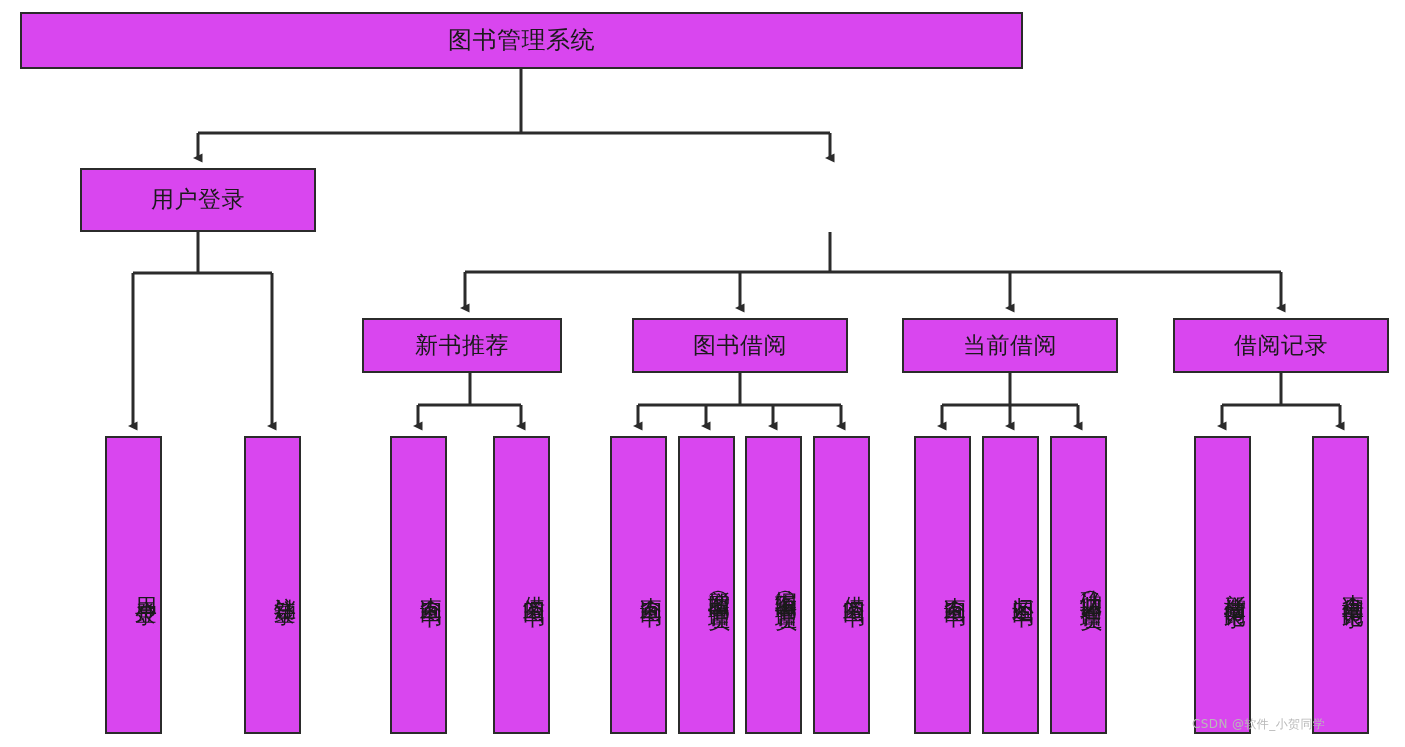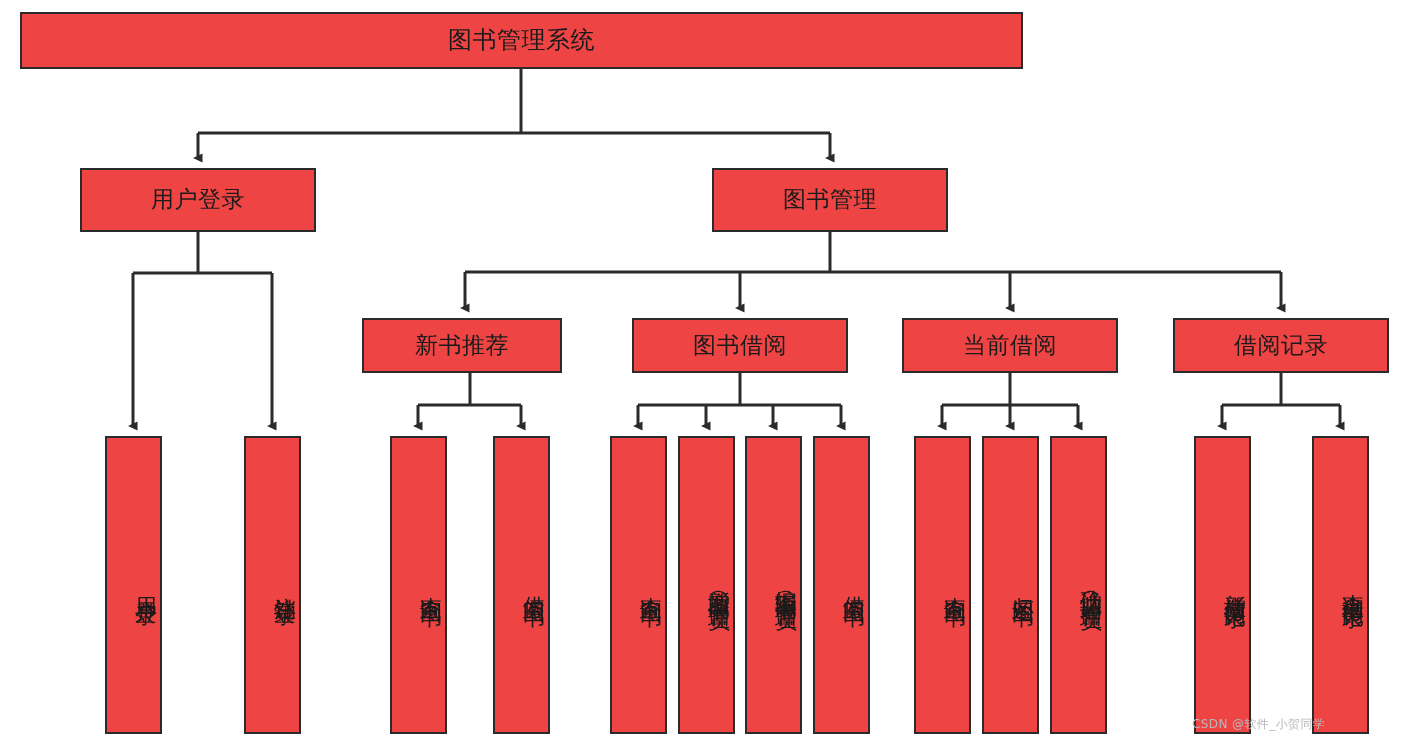--- a/index.html
+++ b/index.html
@@ -22,21 +22,21 @@
     position: absolute;
     left: 0;
     top: 0;
     width: 1405px;
     height: 747px;
     pointer-events: none;
   }
   .node {
     position: absolute;
     box-sizing: border-box;
-    background: #ef4444;
+    background: #d946ef;
     border: 2px solid #2b2b2b;
     display: flex;
     align-items: center;
     justify-content: center;
     color: #1a1a1a;
     z-index: 2;
   }
   .node-h {
     font-size: 23px;
     line-height: 1.2;
@@ -120,21 +120,20 @@
       <path d="M1281,373 L1281,405"></path>
       <path d="M1222,405 L1340,405"></path>
       <path d="M1222,405 L1222,426" marker-end="url(#arrowhead)"></path>
       <path d="M1340,405 L1340,426" marker-end="url(#arrowhead)"></path>
     </g>
   </svg>
 
   <div class="node node-h node-root" style="left:20px; top:12px; width:1003px; height:57px;">图书管理系统</div>
 
   <div class="node node-h" style="left:80px; top:168px; width:236px; height:64px;">用户登录</div>
-  <div class="node node-h" style="left:712px; top:168px; width:236px; height:64px;">图书管理</div>
 
   <div class="node node-h" style="left:362px; top:318px; width:200px; height:55px;">新书推荐</div>
   <div class="node node-h" style="left:632px; top:318px; width:216px; height:55px;text-align:center;">图书借阅</div>
   <div class="node node-h" style="left:1173px; top:318px; width:216px; height:55px;">借阅记录</div>
   <div class="node node-h" style="left:902px; top:318px; width:216px; height:55px;">当前借阅</div>
 
   <div class="node node-v" style="left:105px; top:436px; width:57px; height:298px;">用户登录</div>
   <div class="node node-v" style="left:244px; top:436px; width:57px; height:298px;">注销登录</div>
 
   <div class="node node-v" style="left:390px; top:436px; width:57px; height:298px;">查询图书</div>

